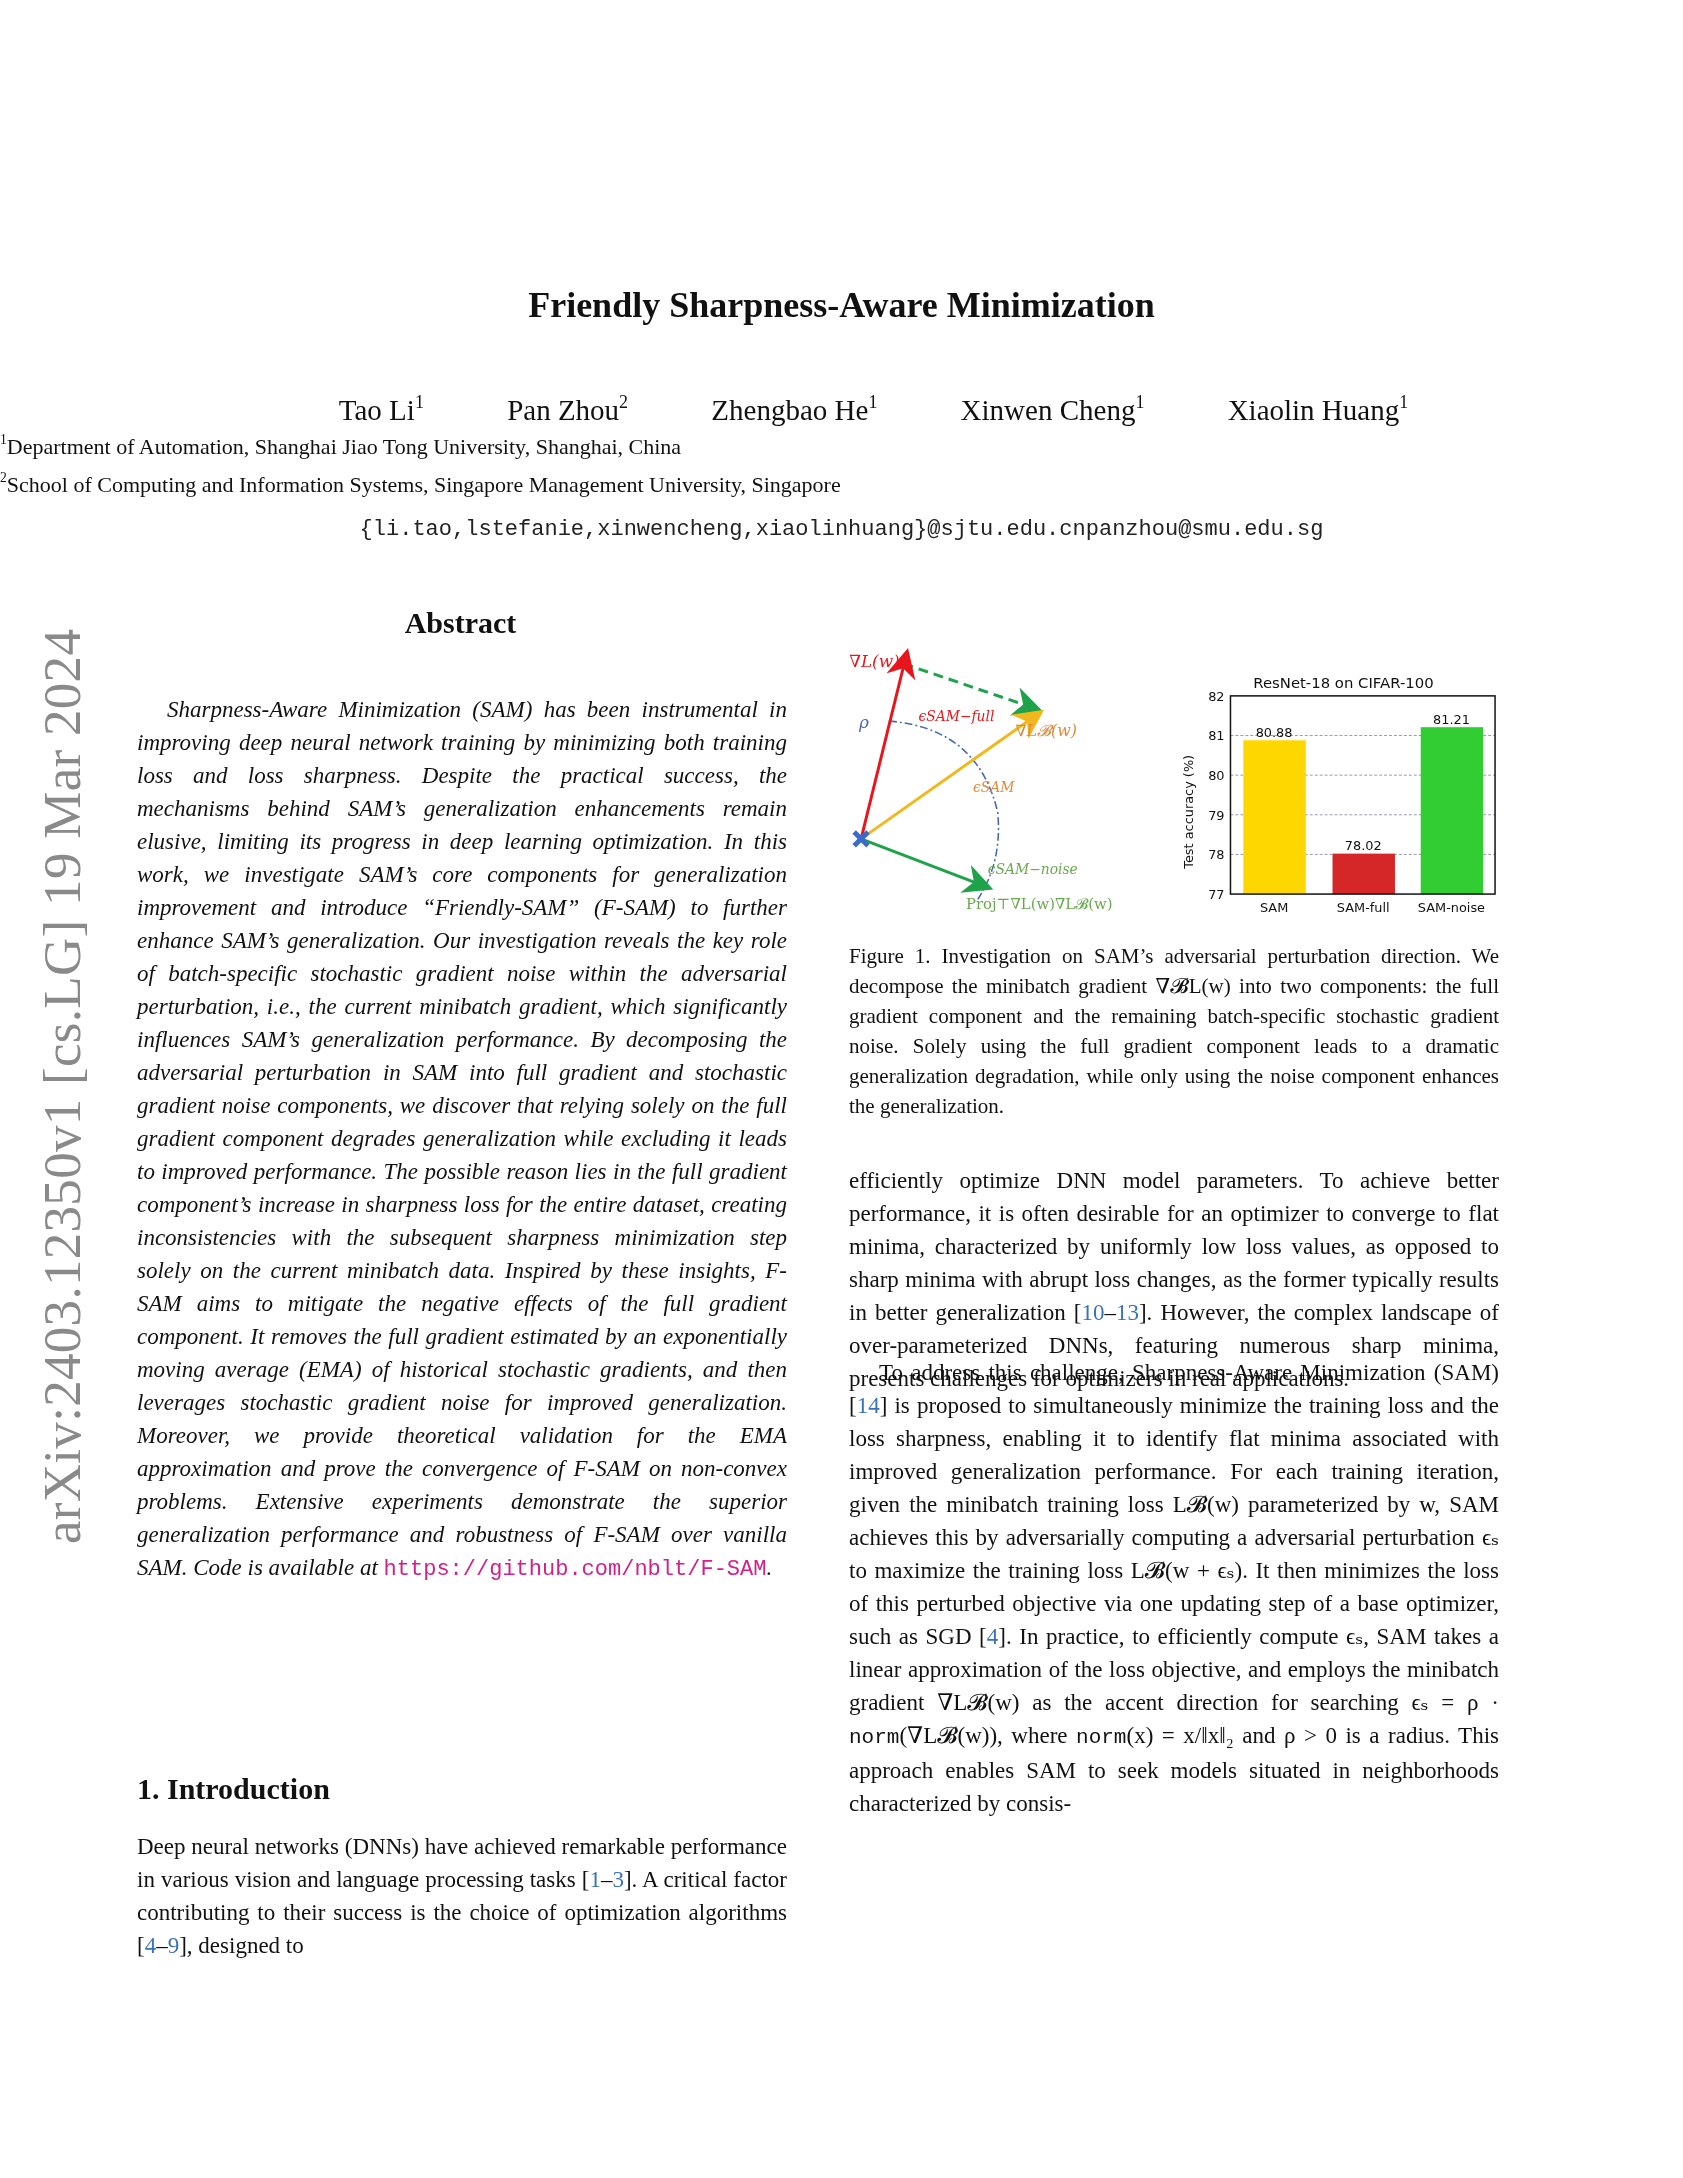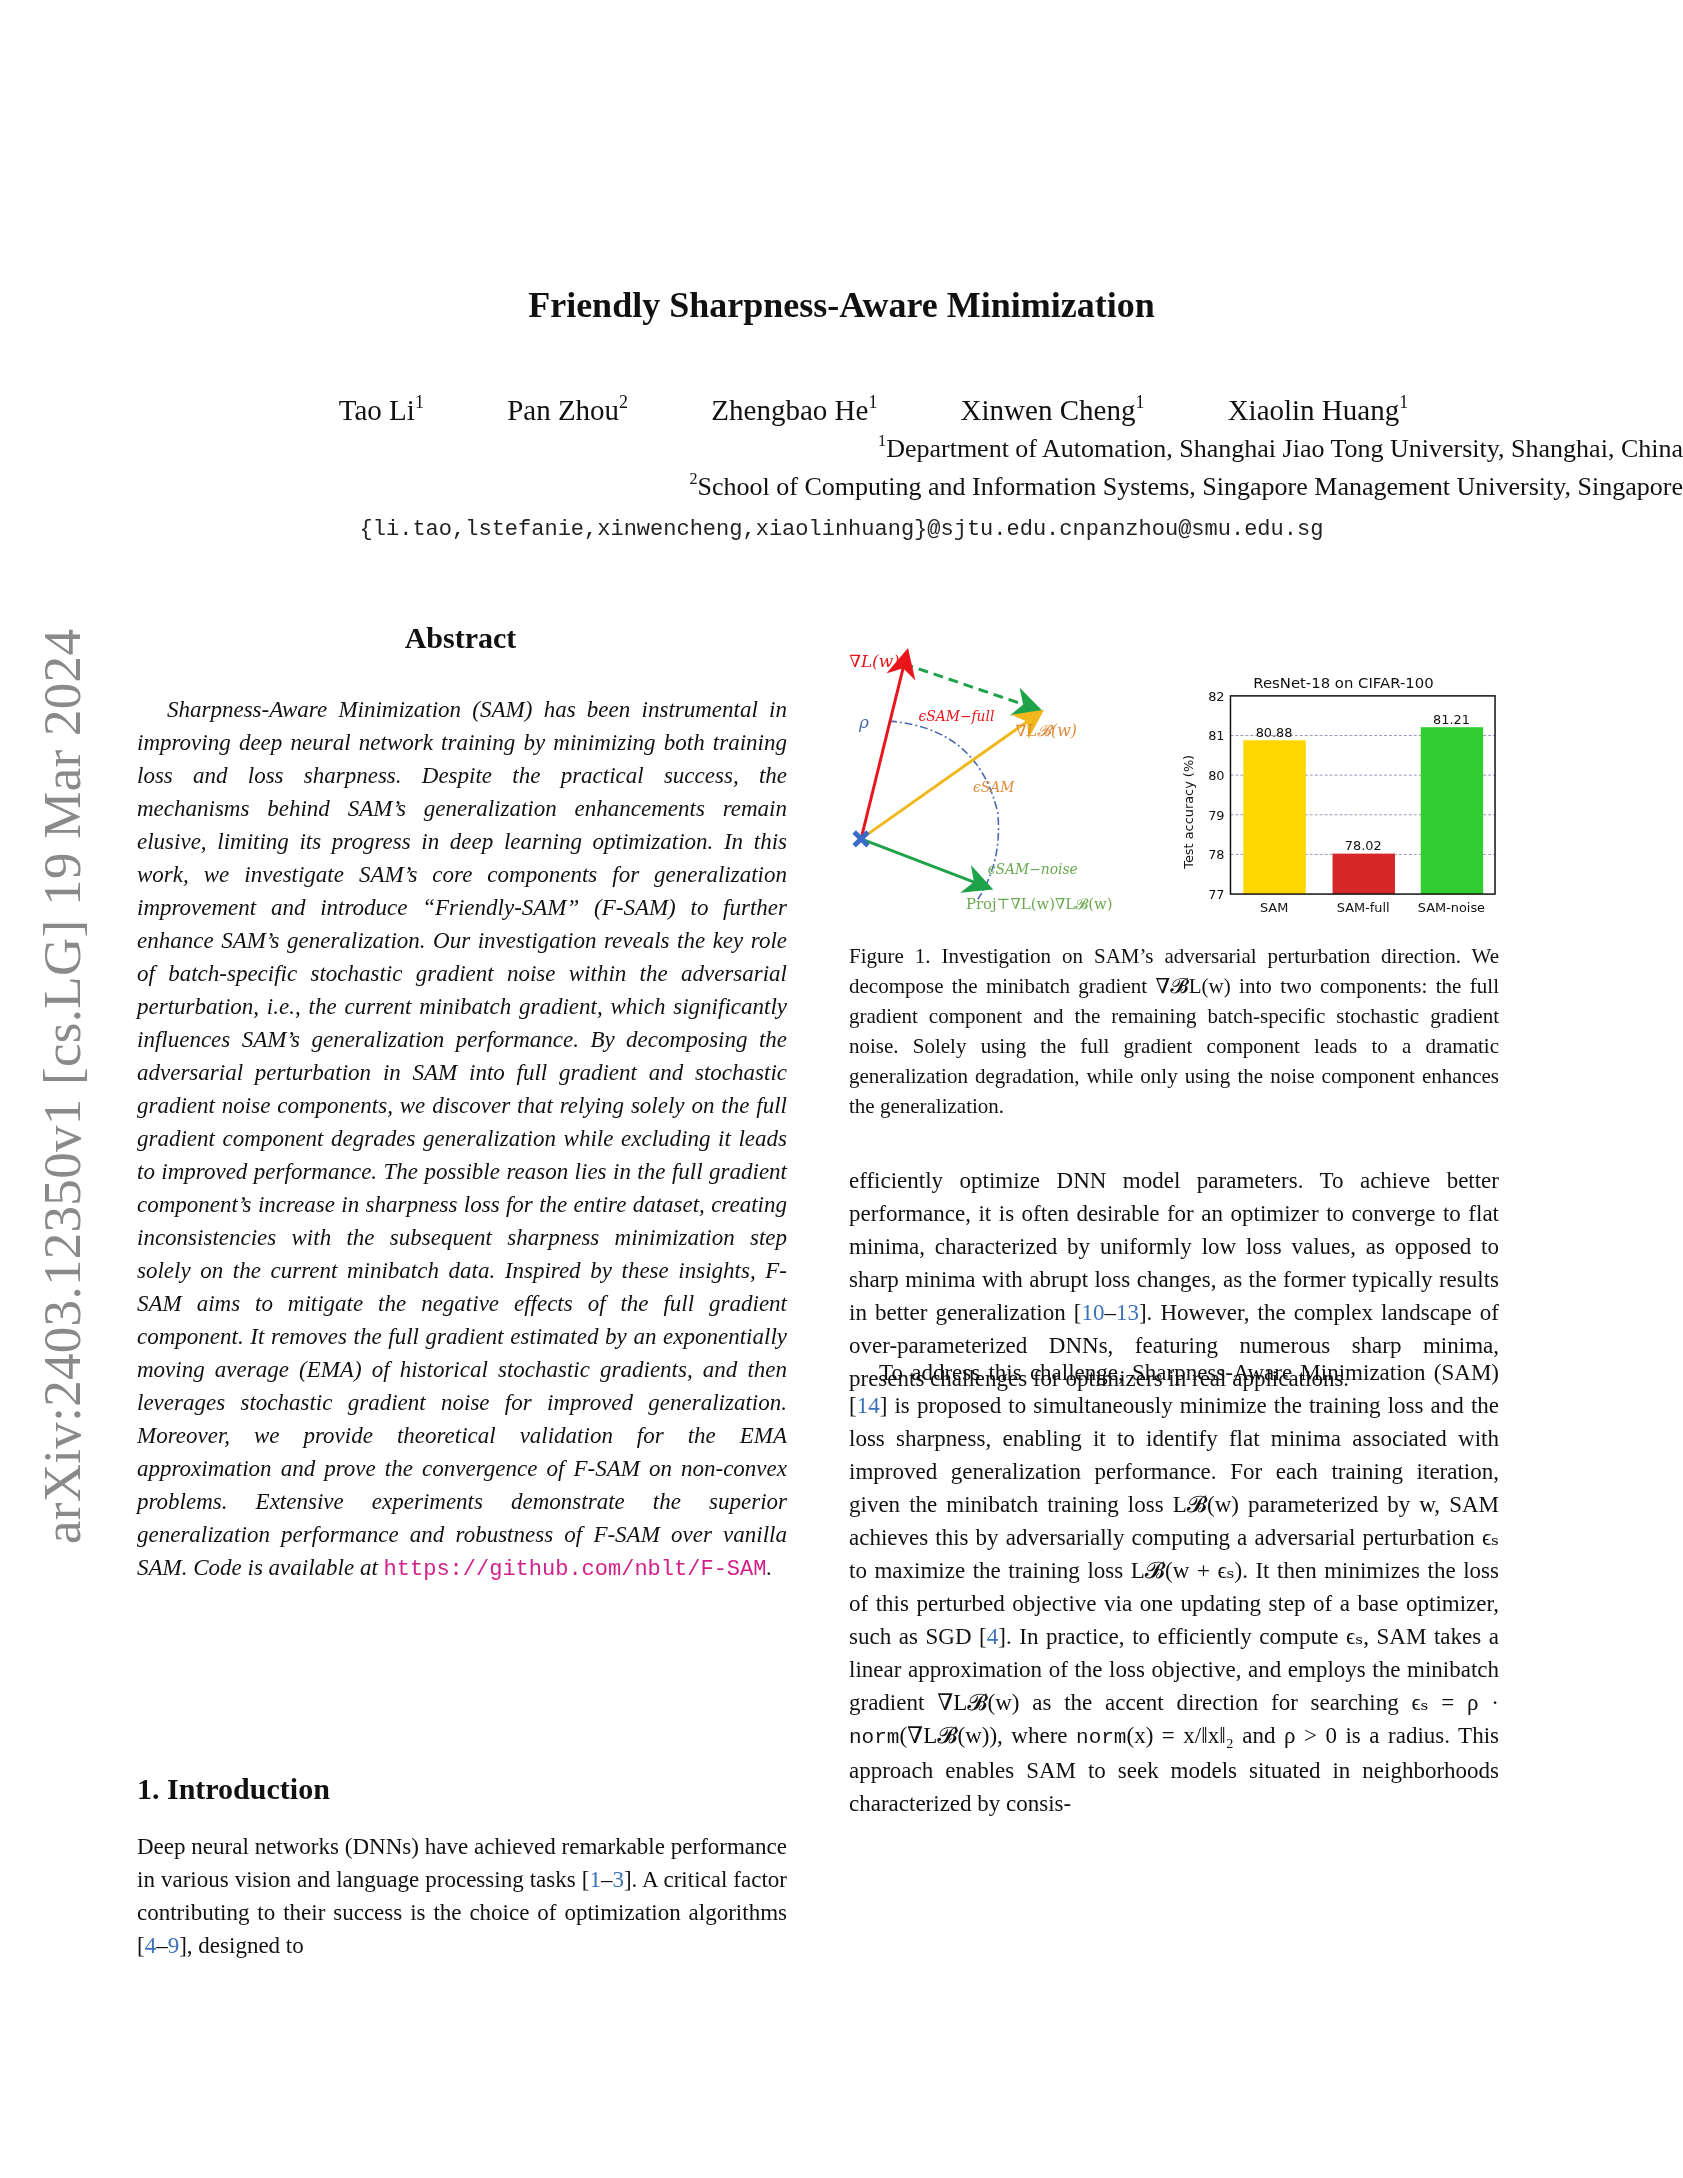--- a/index.html
+++ b/index.html
@@ -3,28 +3,28 @@
 <meta charset="utf-8">
 <style>
   html,body{margin:0;padding:0;background:#fff;}
   body{width:1683px;height:2178px;position:relative;overflow:hidden;color:#111;
        font-family:"Liberation Serif","DejaVu Serif",serif;}
   .abs{position:absolute;}
   #title{left:0;width:1683px;top:284px;text-align:center;font-size:36px;font-weight:bold;}
   #authors{left:0;width:1683px;top:394px;text-align:center;font-size:29px;margin-left:32px;}
   #authors span.author{margin:0 38px;}
   sup{font-size:62%;vertical-align:top;position:relative;top:-2px;}
-  .affil{left:0;width:1683px;text-align:right;font-size:26px;}
+  .affil{left:0;width:1683px;text-align:left;font-size:22px;}
   #affil1{top:434px;}
   #affil2{top:472px;}
   #emails{left:0;width:1683px;top:517px;text-align:center;font-family:"Liberation Mono","DejaVu Sans Mono",monospace;font-size:22px;color:#222;}
   #emails span+span{}
   #arxiv{left:32px;top:1544px;transform:rotate(-90deg);transform-origin:0 0;width:990px;
          font-size:53px;color:#8a8a8a;white-space:nowrap;letter-spacing:0.3px;}
-  #abstract-heading{left:134px;width:653px;top:621px;text-align:center;font-size:30px;font-weight:bold;}
+  #abstract-heading{left:134px;width:653px;top:606px;text-align:center;font-size:30px;font-weight:bold;}
   #abstract-body{left:137px;width:650px;top:693px;font-size:23px;line-height:33px;font-style:italic;text-align:justify;text-indent:30px;}
   #abstract-body .code-link{font-style:normal;color:#d0208a;font-family:"Liberation Mono","DejaVu Sans Mono",monospace;font-size:22px;}
   #intro-heading{left:137px;top:1772px;font-size:30px;font-weight:bold;text-align:right;}
   #intro-p1{left:137px;width:650px;top:1830px;font-size:23px;line-height:33px;text-align:justify;}
   .cite{color:#3b73b9;}
   #fig-caption{left:849px;width:650px;top:941px;font-size:21px;line-height:30px;text-align:justify;}
   #right-p1{left:849px;width:650px;top:1164px;font-size:23px;line-height:33px;text-align:justify;}
   #right-p2{left:849px;width:650px;top:1356px;font-size:23px;line-height:33px;text-align:justify;text-indent:30px;}
   .mono{font-family:"Liberation Mono","DejaVu Sans Mono",monospace;font-size:21px;}
   #diagram{left:849px;top:634px;width:327px;height:287px;}

